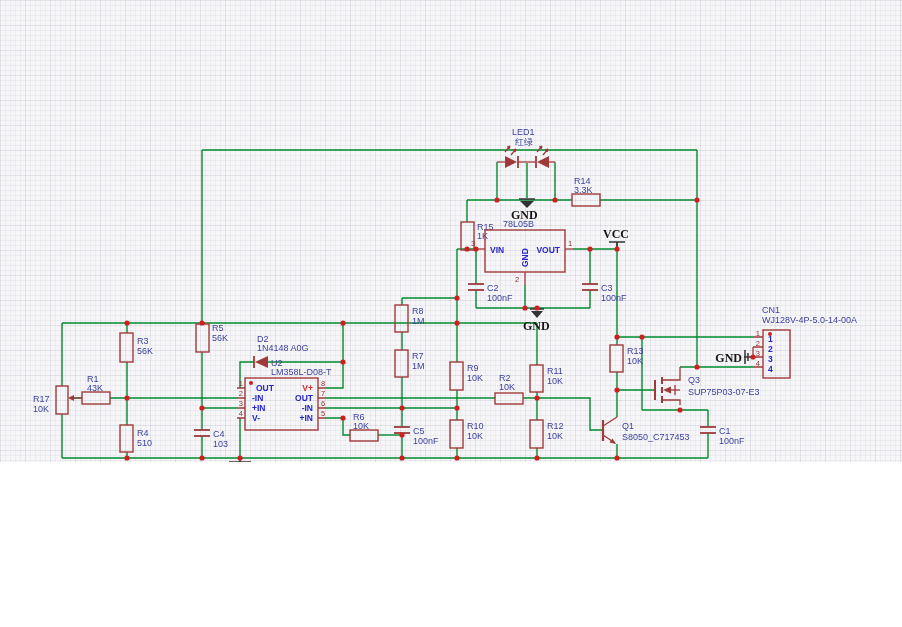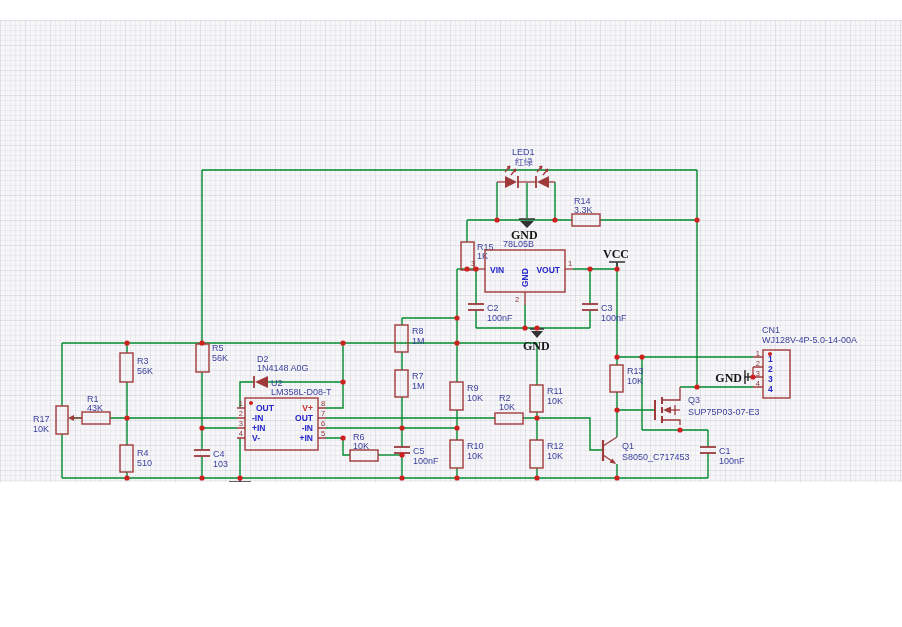--- a/index.html
+++ b/index.html
@@ -8,21 +8,20 @@
     width:902px;height:462px;
     background-color:#f6f6f8;
     background-image:
       linear-gradient(rgba(20,20,60,0.05) 1px, transparent 1px),
       linear-gradient(90deg, rgba(20,20,60,0.05) 1px, transparent 1px),
       linear-gradient(rgba(20,20,60,0.04) 1px, transparent 1px),
       linear-gradient(90deg, rgba(20,20,60,0.04) 1px, transparent 1px);
     background-size:25px 25px,25px 25px,5px 5px,5px 5px;
     font-family:"Liberation Sans",sans-serif;
     overflow:hidden;
-    margin-top:20px;
   }
   svg{position:absolute;left:0;top:0;}
   .w{stroke:#008a2e;stroke-width:1.4;fill:none;}
   .p{stroke:#a03a3a;stroke-width:1.4;fill:none;}
   .pw{stroke:#a03a3a;stroke-width:1.3;fill:none;}
   .pf{fill:#a03a3a;stroke:none;}
   .bar{stroke:#a03a3a;stroke-width:1.8;fill:none;}
   .dk{stroke:#333;stroke-width:1.5;fill:none;}
   .dkf{fill:#333;stroke:none;}
   .dot{fill:#cf1f1f;stroke:none;}

